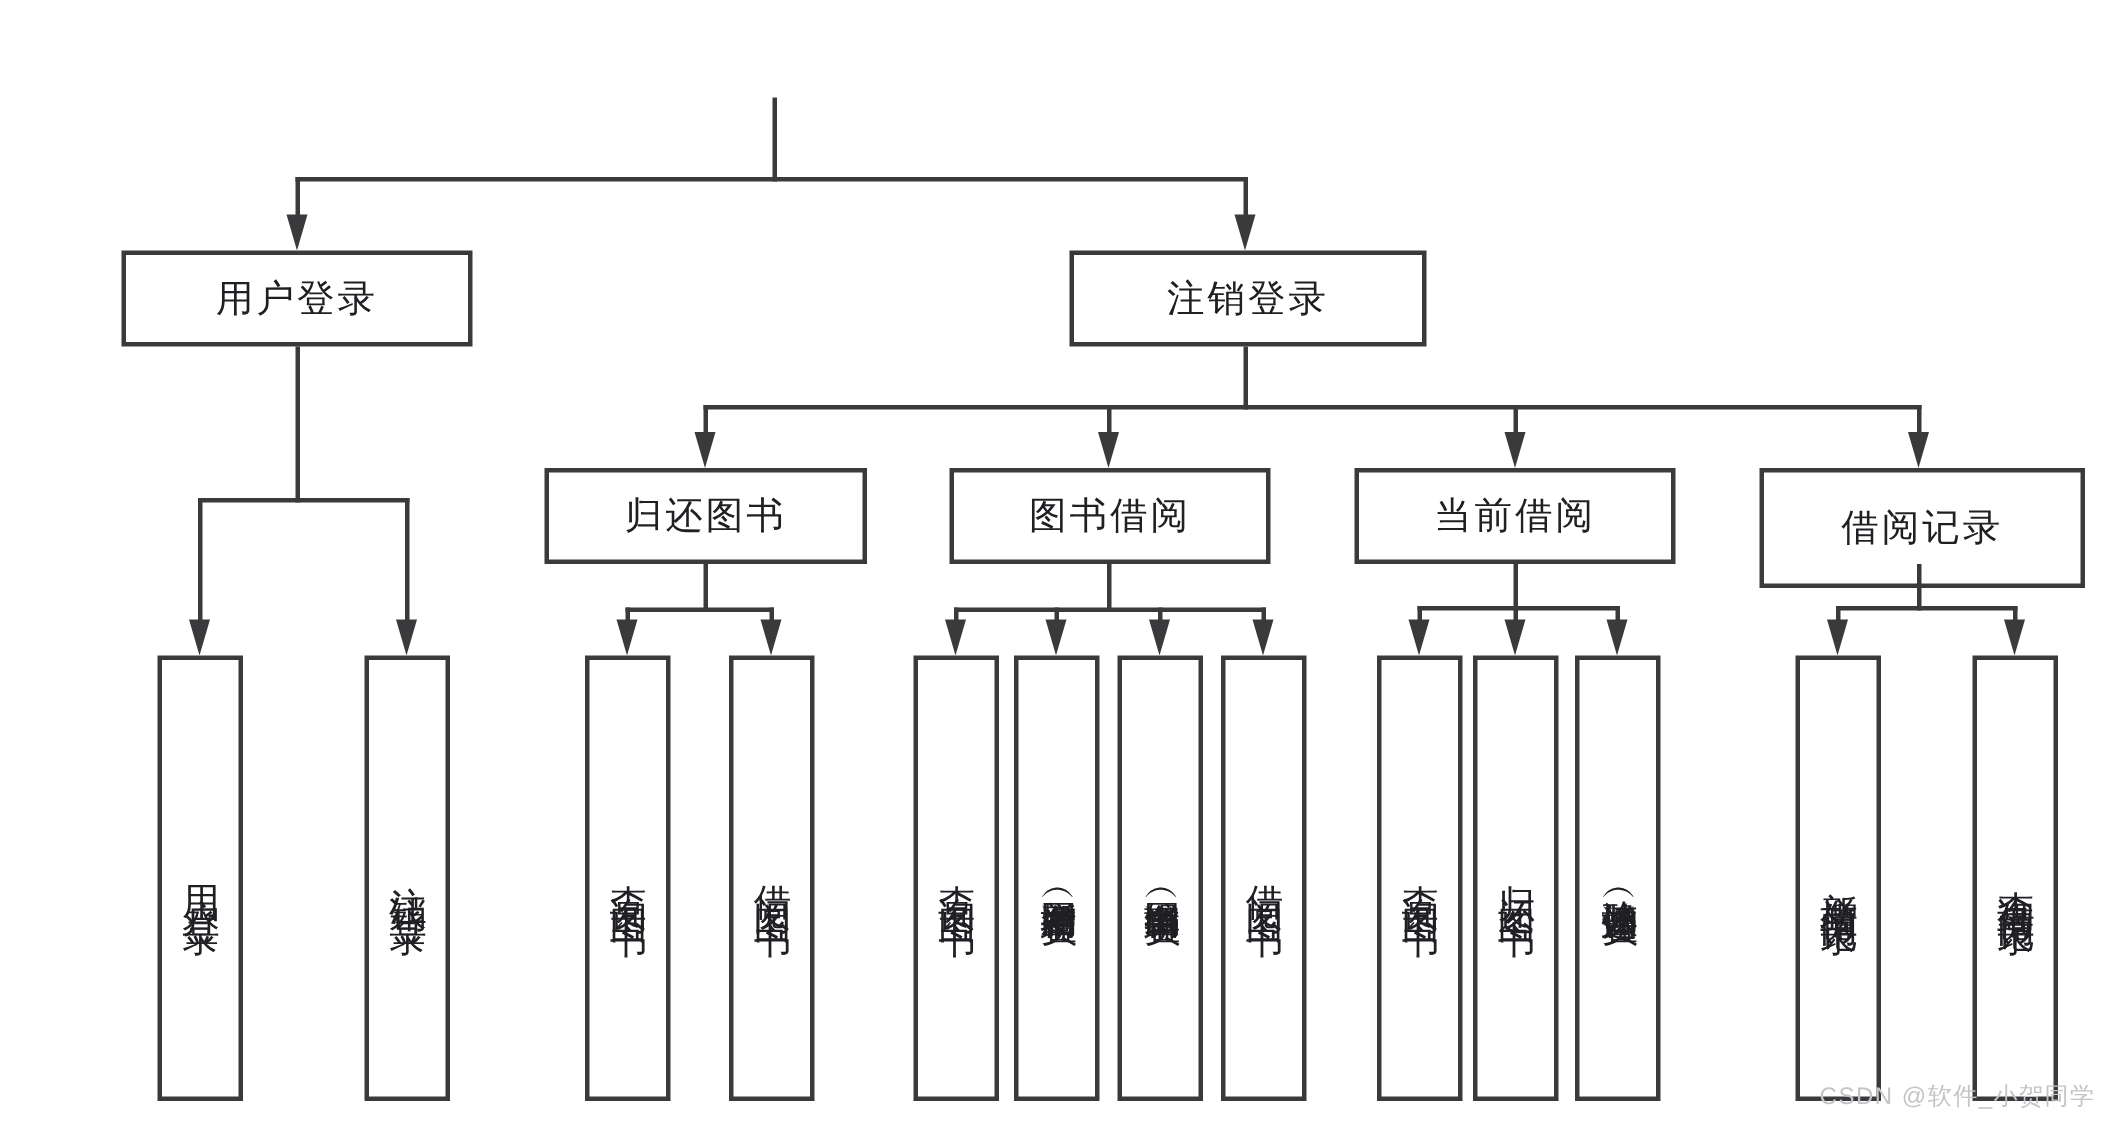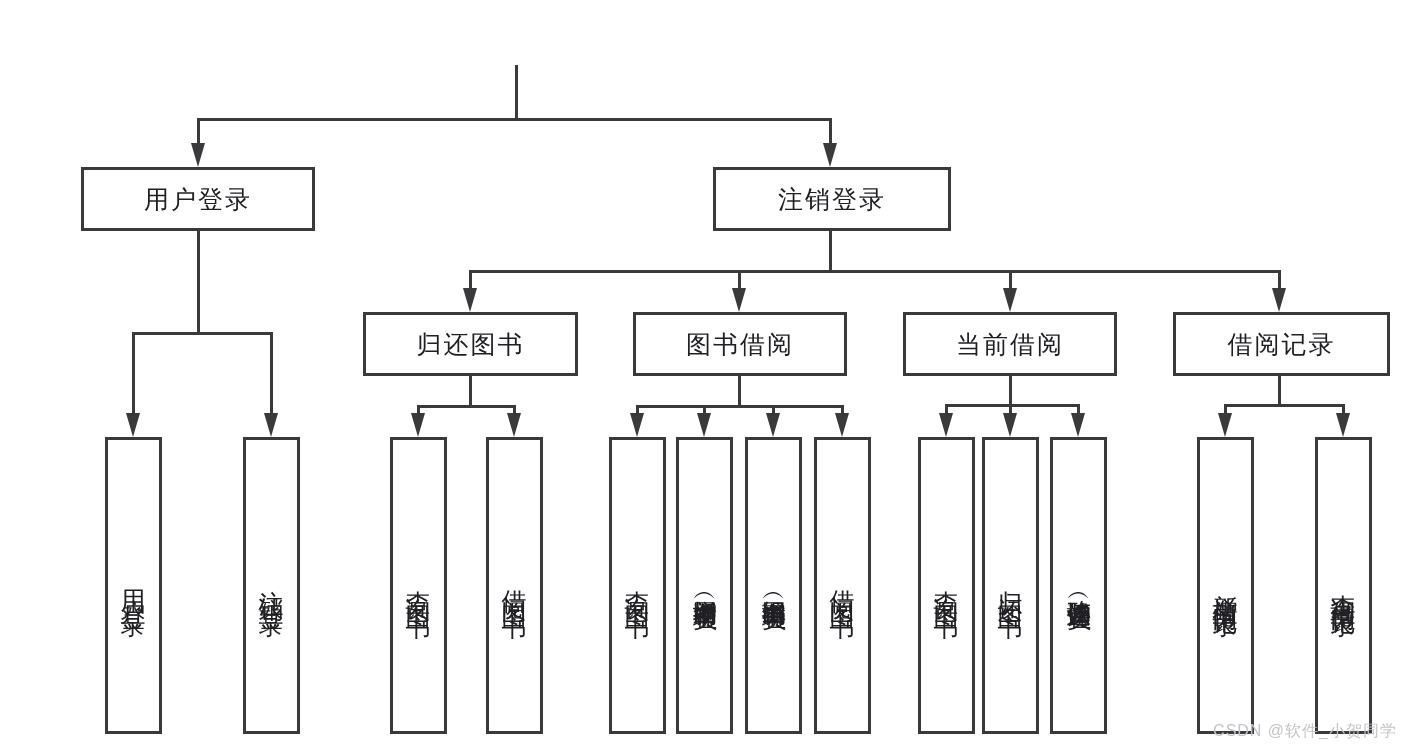--- a/index.html
+++ b/index.html
@@ -80,21 +80,21 @@
 
   <div class="node" style="left:363px;top:312px;width:215px;height:64px;">
     <span>归还图书</span>
   </div>
   <div class="node" style="left:903px;top:312px;width:214px;height:64px;">
     <span>当前借阅</span>
   </div>
   <div class="node" style="left:633px;top:312px;width:214px;height:64px;">
     <span>图书借阅</span>
   </div>
-  <div class="node" style="left:1173px;top:312px;width:217px;height:64px;">
+  <div class="node" style="left:1173px;top:312px;width:217px;height:80px;">
     <span>借阅记录</span>
   </div>
 
   <div class="vline" style="left:469px;top:376px;height:32px;"></div>
   <div class="hline" style="left:417px;top:405px;width:99px;"></div>
   <div class="vline" style="left:417px;top:405px;height:13px;"></div>
   <div class="arrow" style="left:411px;top:413px;"></div>
   <div class="vline" style="left:513px;top:405px;height:13px;"></div>
   <div class="arrow" style="left:507px;top:413px;"></div>
 

